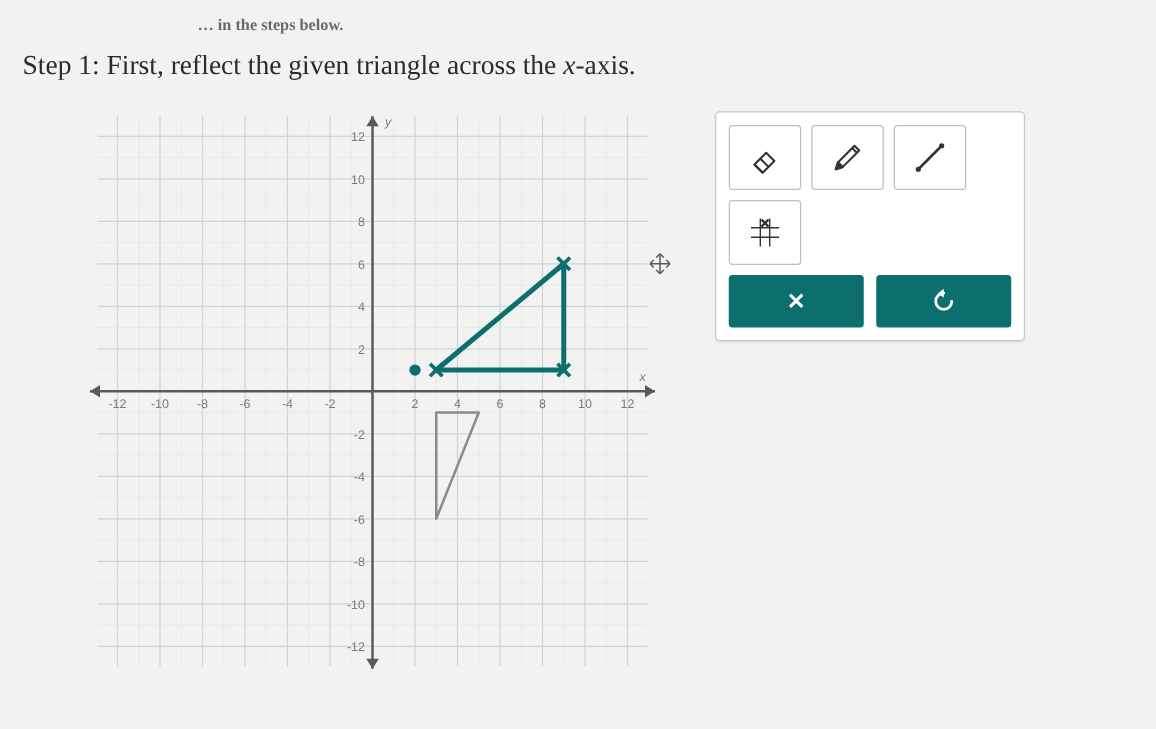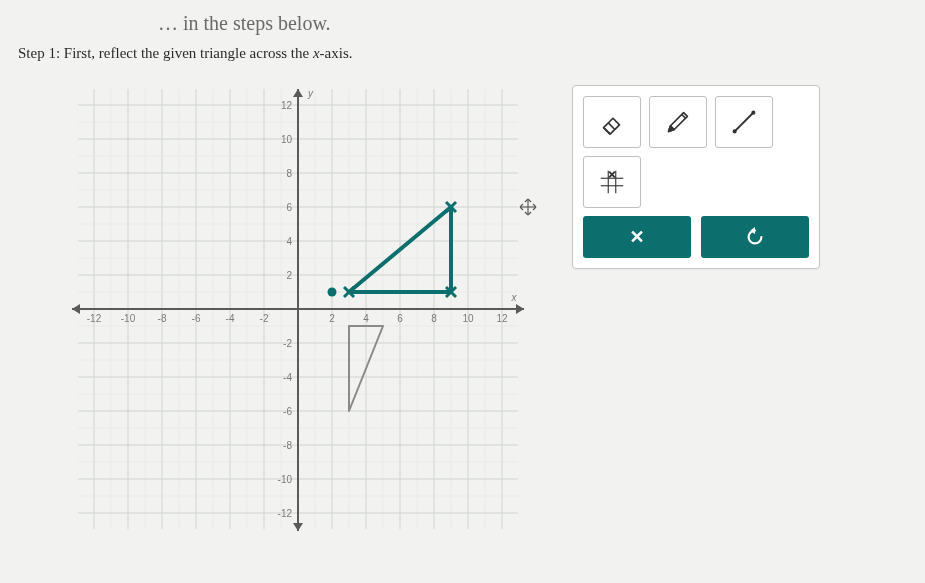--- a/index.html
+++ b/index.html
@@ -5,27 +5,28 @@
   * { box-sizing: border-box; margin: 0; padding: 0; }
   body {
     font-family: Georgia, 'Times New Roman', serif;
     background: #f2f2f0;
     width: 925px;
     height: 583px;
     padding: 12px 18px;
     color: #2a2a2a;
   }
   .truncated {
-    font-size: 20px;
+    font-size: 13px;
     color: #6a6a6a;
     margin-bottom: 6px;
     padding-left: 140px;
+    font-weight: bold;
   }
   .instructions {
-    font-size: 15px;
+    font-size: 22px;
     line-height: 1.6;
     margin-bottom: 14px;
   }
   .instructions .step { margin-bottom: 2px; }
   .mathpt { font-family: 'Times New Roman', serif; }
   .content-row {
     display: flex;
     gap: 24px;
     align-items: flex-start;
   }

